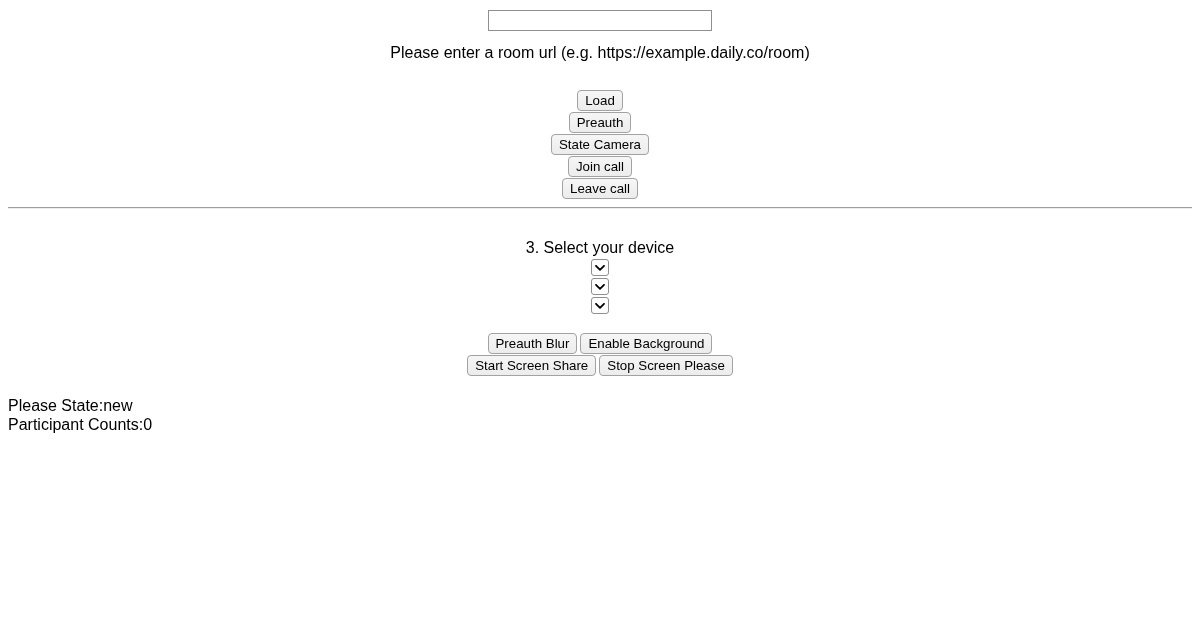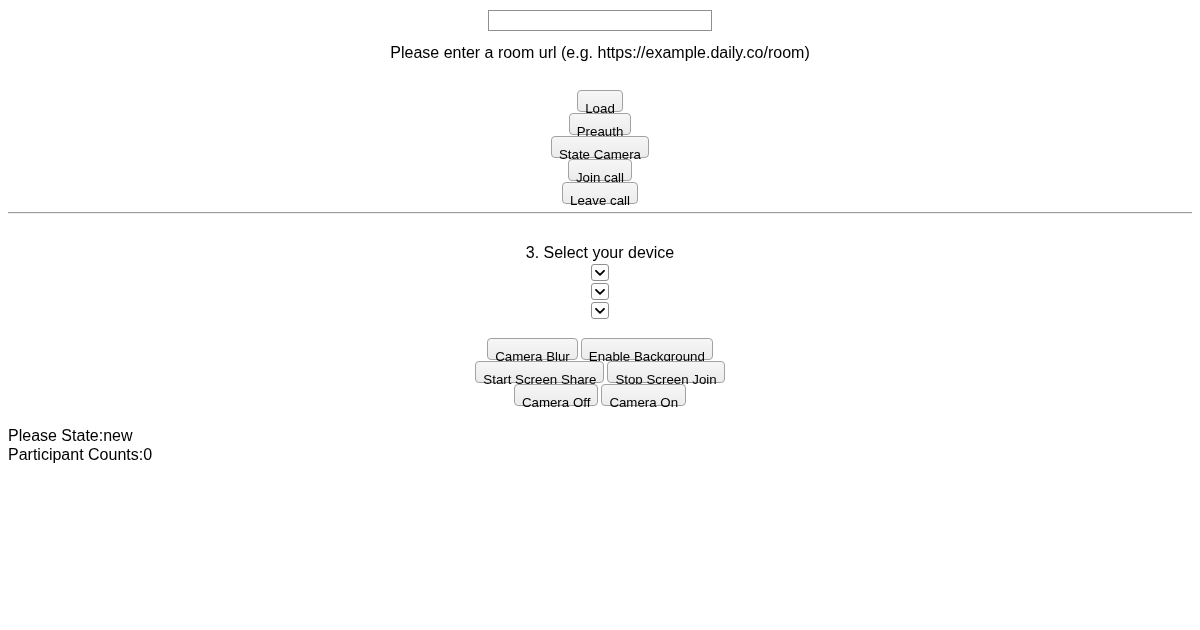--- a/index.html
+++ b/index.html
@@ -36,21 +36,21 @@
 
   .hint { margin: 13px 0 28px 0; line-height: 18px; }
 
   button {
     font-family: "Liberation Sans", sans-serif;
     font-size: 13.3px;
     color: #000;
     background: linear-gradient(#f6f6f6, #ececec);
     border: 1px solid #a2a2a2;
     border-radius: 4px;
-    padding: 10px 7px;
+    padding: 2px 7px;
     height: 21px;
     line-height: 15px;
     cursor: default;
   }
 
   .btn-stack { margin-top: 2px; }
   .btn-stack button { display: block; margin: 1px auto 0 auto; }
 
   hr.divider {
     margin: 8px 0;
@@ -135,30 +135,26 @@
         <span>
           <svg width="10" height="6" viewBox="0 0 10 6">
               <path d="M1 0.8 L5 4.8 L9 0.8" fill="none" stroke="#000" stroke-width="1.8" stroke-linecap="round" stroke-linejoin="round"></path>
             </svg>
         </span>
       </div>
     </div>
 
     <div class="btn-rows">
       <div class="btn-row">
-        <button>Camera Blur</button>
+        <button>Preauth Blur</button>
         <button>Enable Background</button>
       </div>
       <div class="btn-row">
         <button>Start Screen Share</button>
-        <button>Stop Screen Join</button>
-      </div>
-      <div class="btn-row">
-        <button>Camera Off</button>
-        <button>Camera On</button>
+        <button>Stop Screen Please</button>
       </div>
     </div>
   </section>
 
   <div class="status">
     <div>
       <span class="label">Please State:</span><span class="value">new</span>
     </div>
     <div>
       <span class="label">Participant Counts:</span><span class="value">0</span>

